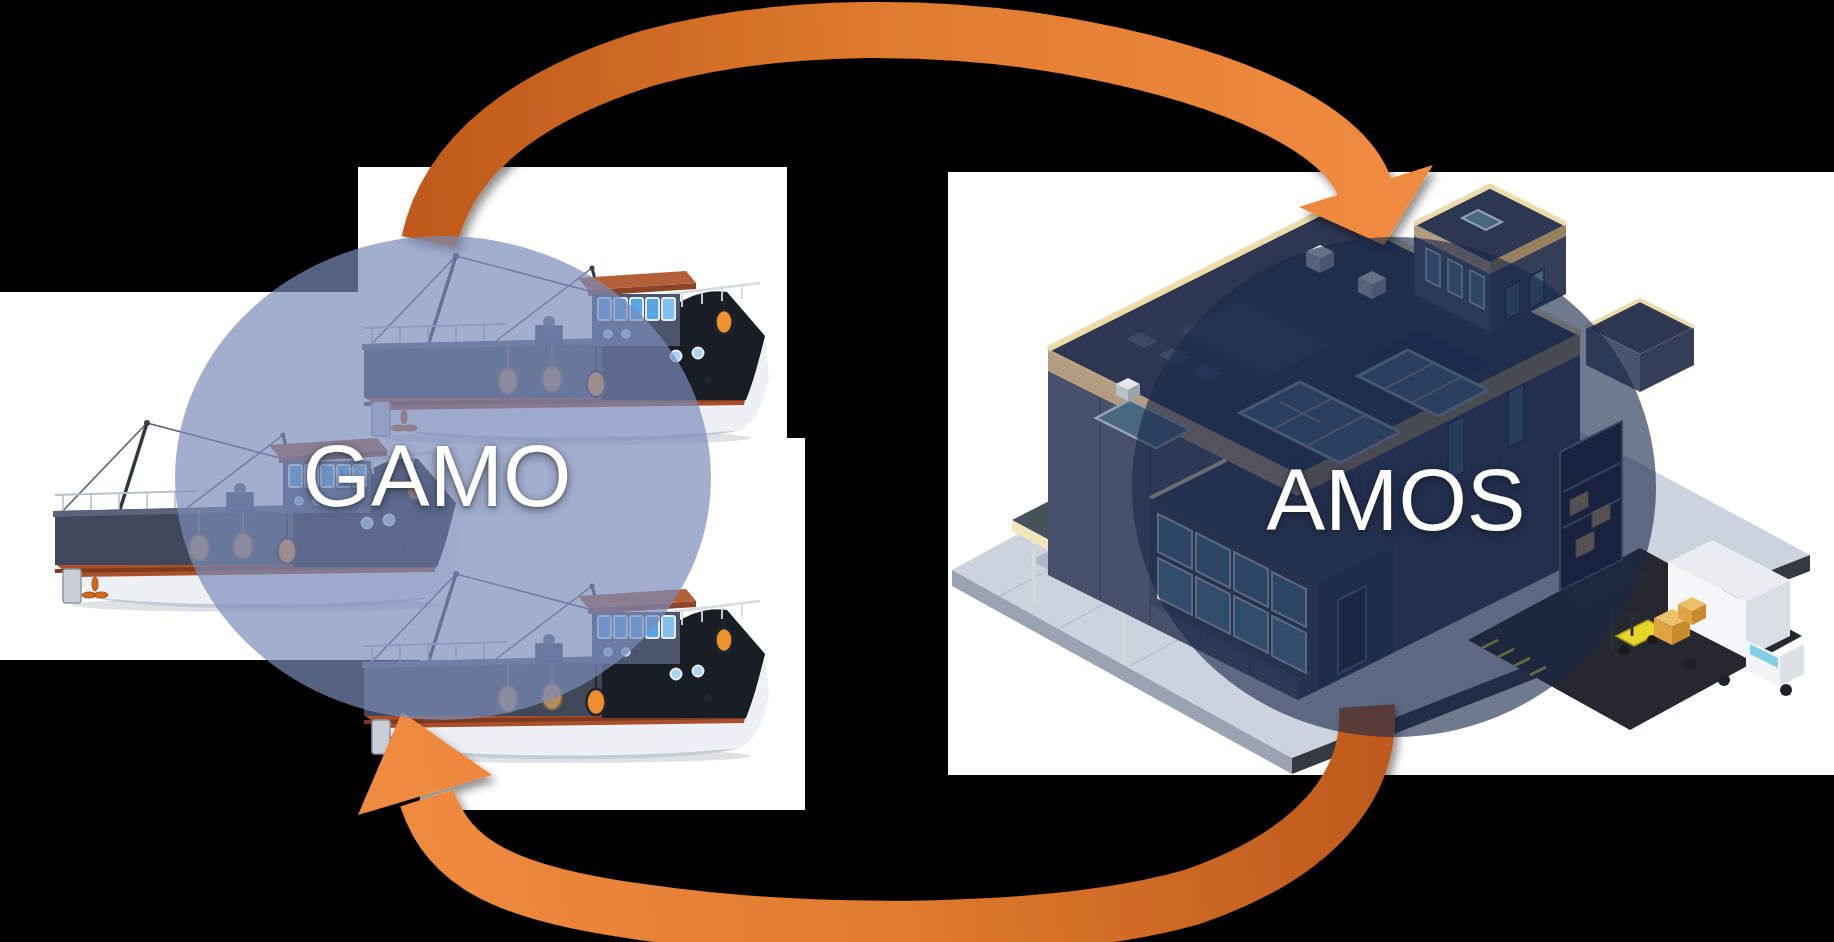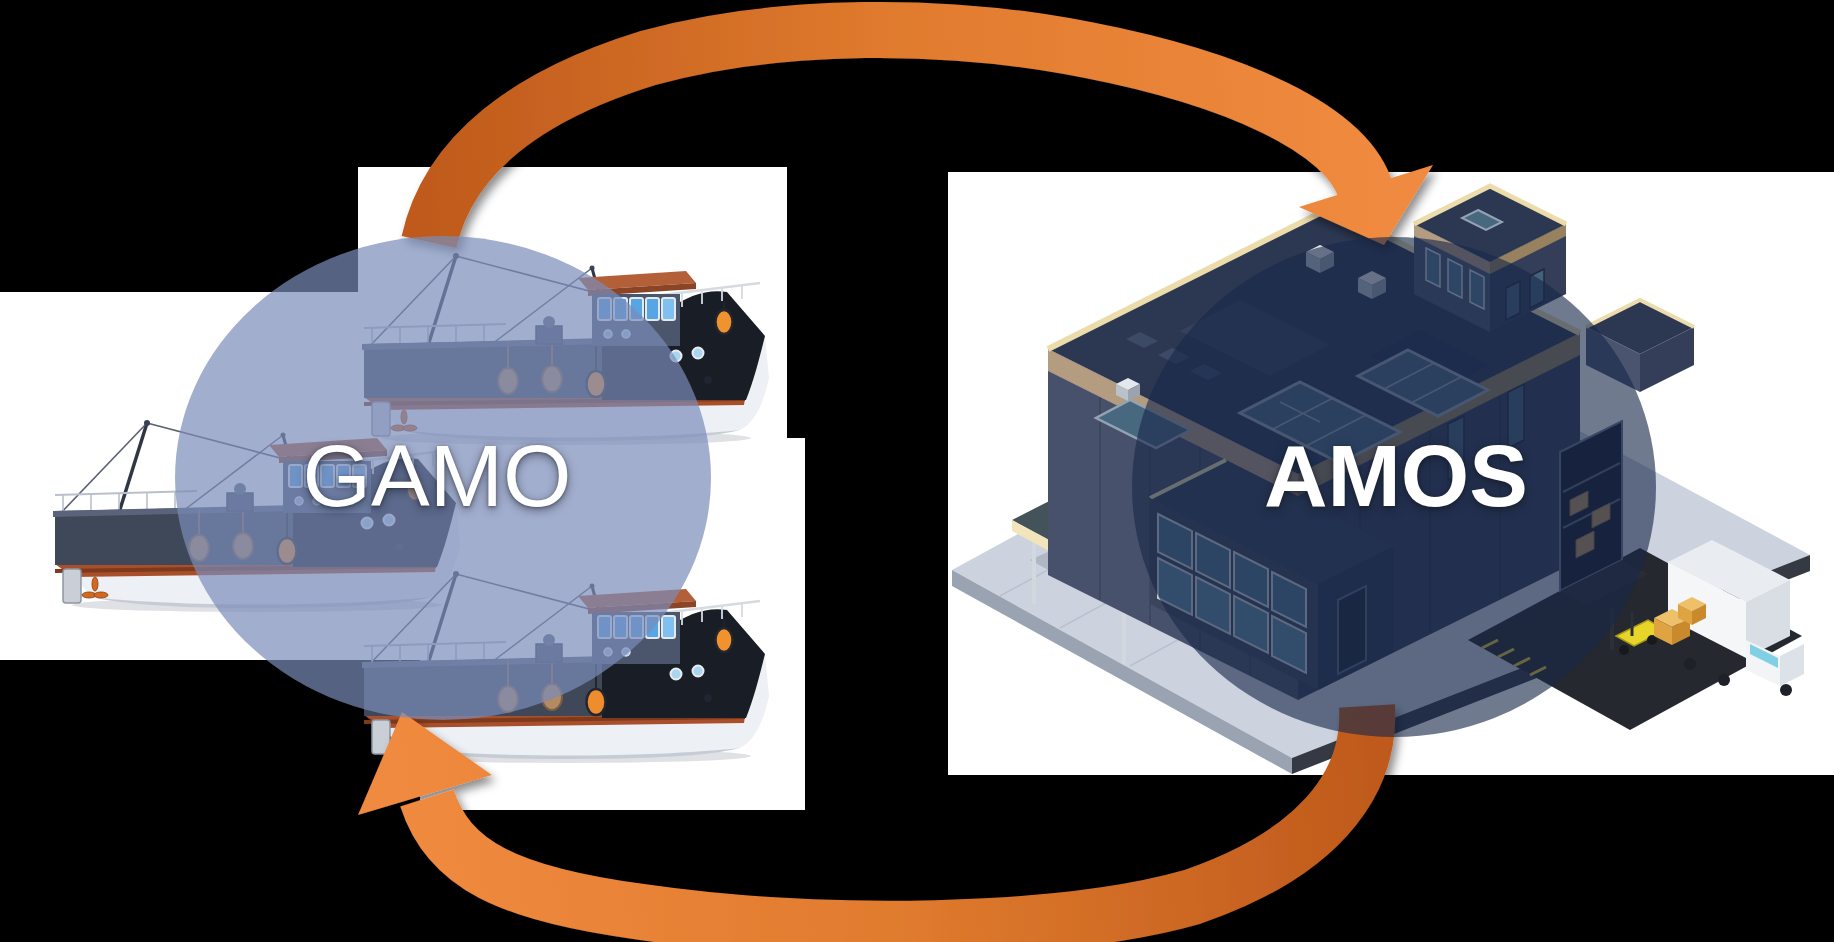--- a/index.html
+++ b/index.html
@@ -4,21 +4,21 @@
 <style>
   html,body{margin:0;padding:0;background:#000;}
   .stage{position:relative;width:1834px;height:942px;background:#000;overflow:hidden;
          font-family:"Liberation Sans",sans-serif;}
   .stage svg{position:absolute;left:0;top:0;}
   .node-label{position:absolute;width:400px;text-align:center;color:#fff;
     font-size:88px;font-weight:400;line-height:88px;letter-spacing:0px;
     text-shadow:0 3px 10px rgba(20,25,35,.55),0 1px 3px rgba(20,25,35,.45);
     user-select:none;}
   #gamo-label{left:237px;top:432px;}
-  #amos-label{left:1196px;top:432px;font-weight:bold;}
+  #amos-label{left:1196px;top:456px;}
 </style>
 </head>
 <body>
 
 <div class="stage">
 <svg width="1834" height="942" viewBox="0 0 1834 942">
   <defs>
     <linearGradient id="agTop" gradientUnits="userSpaceOnUse" x1="430" y1="240" x2="1380" y2="200">
       <stop offset="0" stop-color="#bf5a1c"></stop>
       <stop offset="0.5" stop-color="#e07b2e"></stop>

